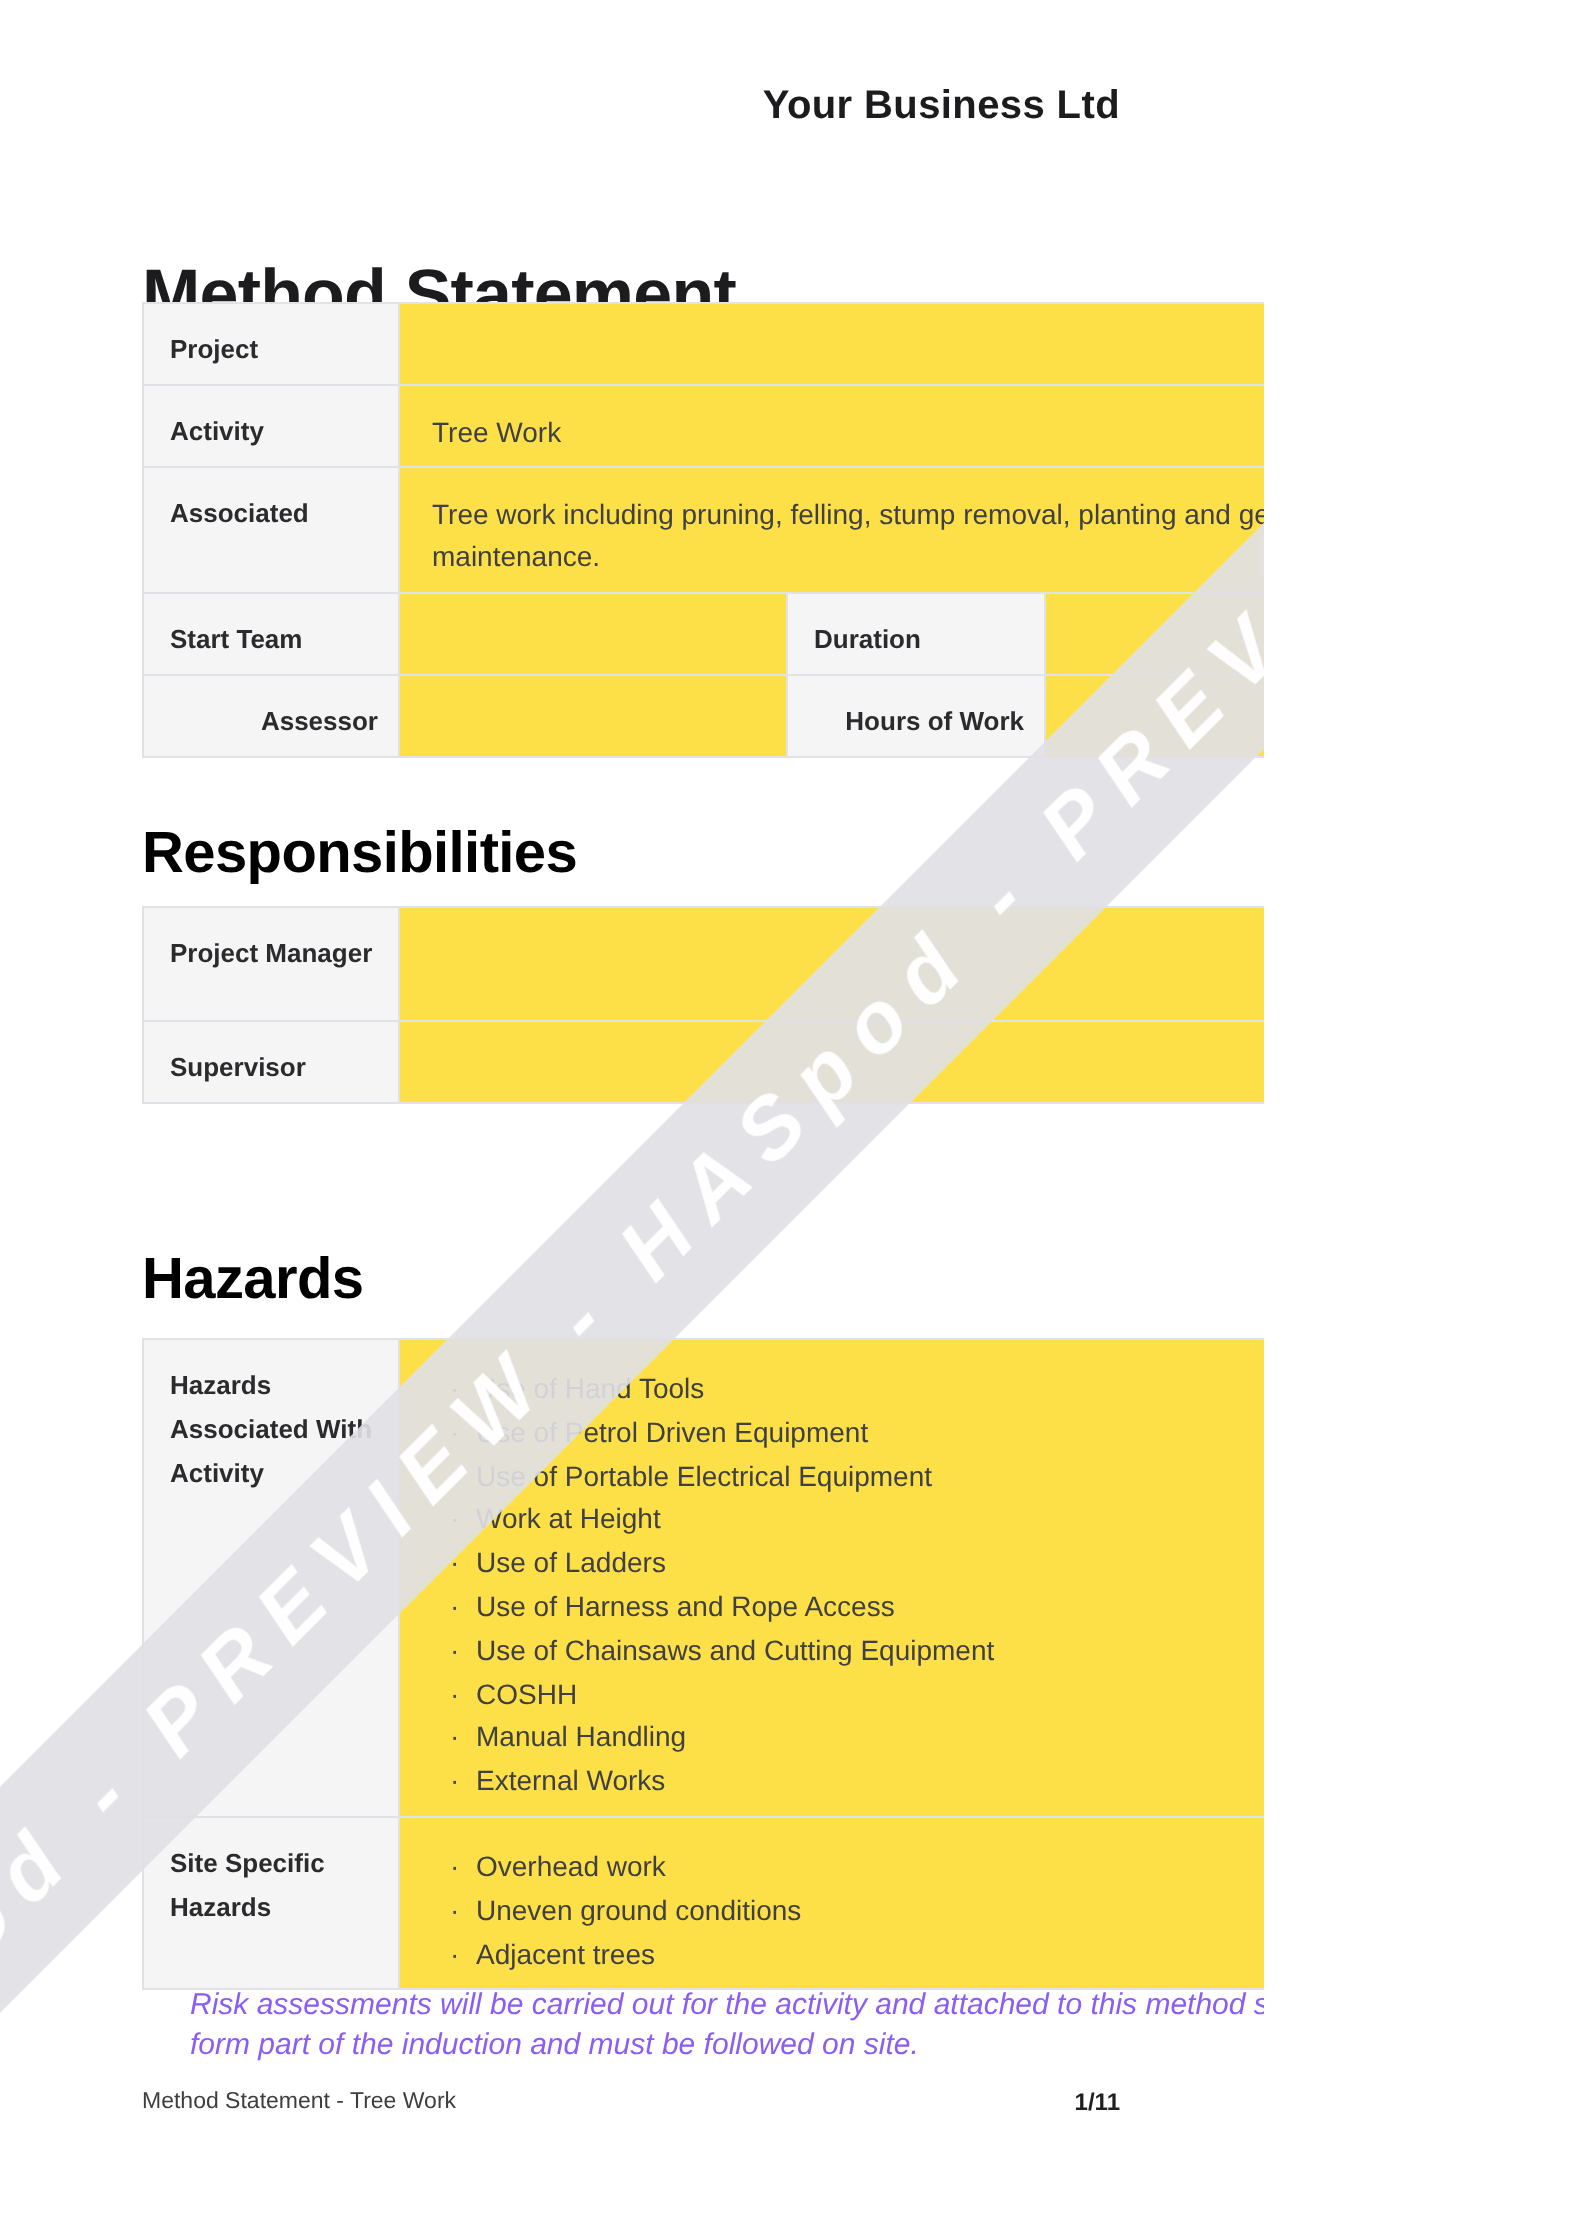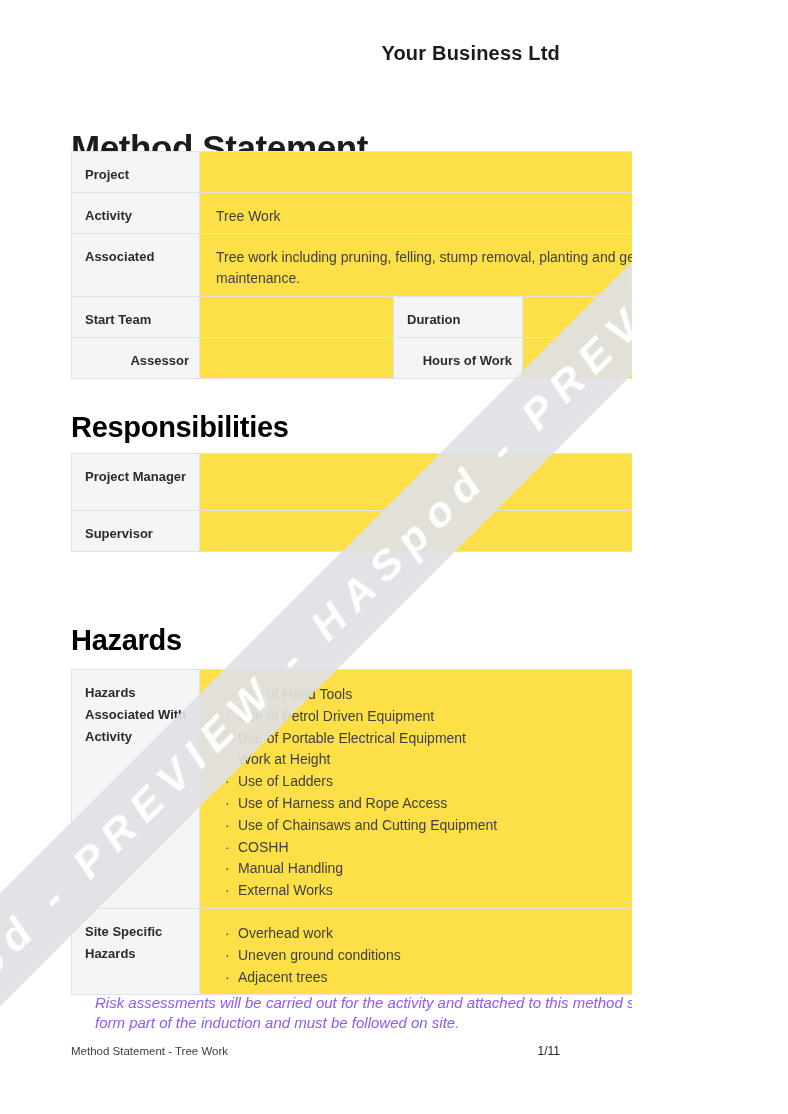--- a/index.html
+++ b/index.html
@@ -86,21 +86,21 @@
     position: absolute; top: 993px; left: 71px; width: 646px;
     font-size: 15px; font-style: italic; color: #8b5cf6;
     line-height: 19.5px;
     margin-left: 24px;
   }
   .footer {
     position: absolute; top: 1044px; left: 71px; right: 72px;
     display: flex; justify-content: space-between; align-items: center;
   }
   .footer-left  { font-size: 11.5px; color: #3e3e40; }
-  .footer-page  { font-size: 12px; font-weight: 400; color: #1f1f21; margin-left: 44px; }
+  .footer-page  { font-size: 12px; font-weight: 700; color: #1f1f21; margin-left: 44px; }
 
   
   .watermark-band {
     position: absolute;
     left: -375px; top: 435px;
     width: 1700px; height: 80px;
     transform: rotate(-45deg);
     background: rgba(224, 224, 229, 0.91);
     -webkit-backdrop-filter: blur(2px);
     backdrop-filter: blur(2px);

